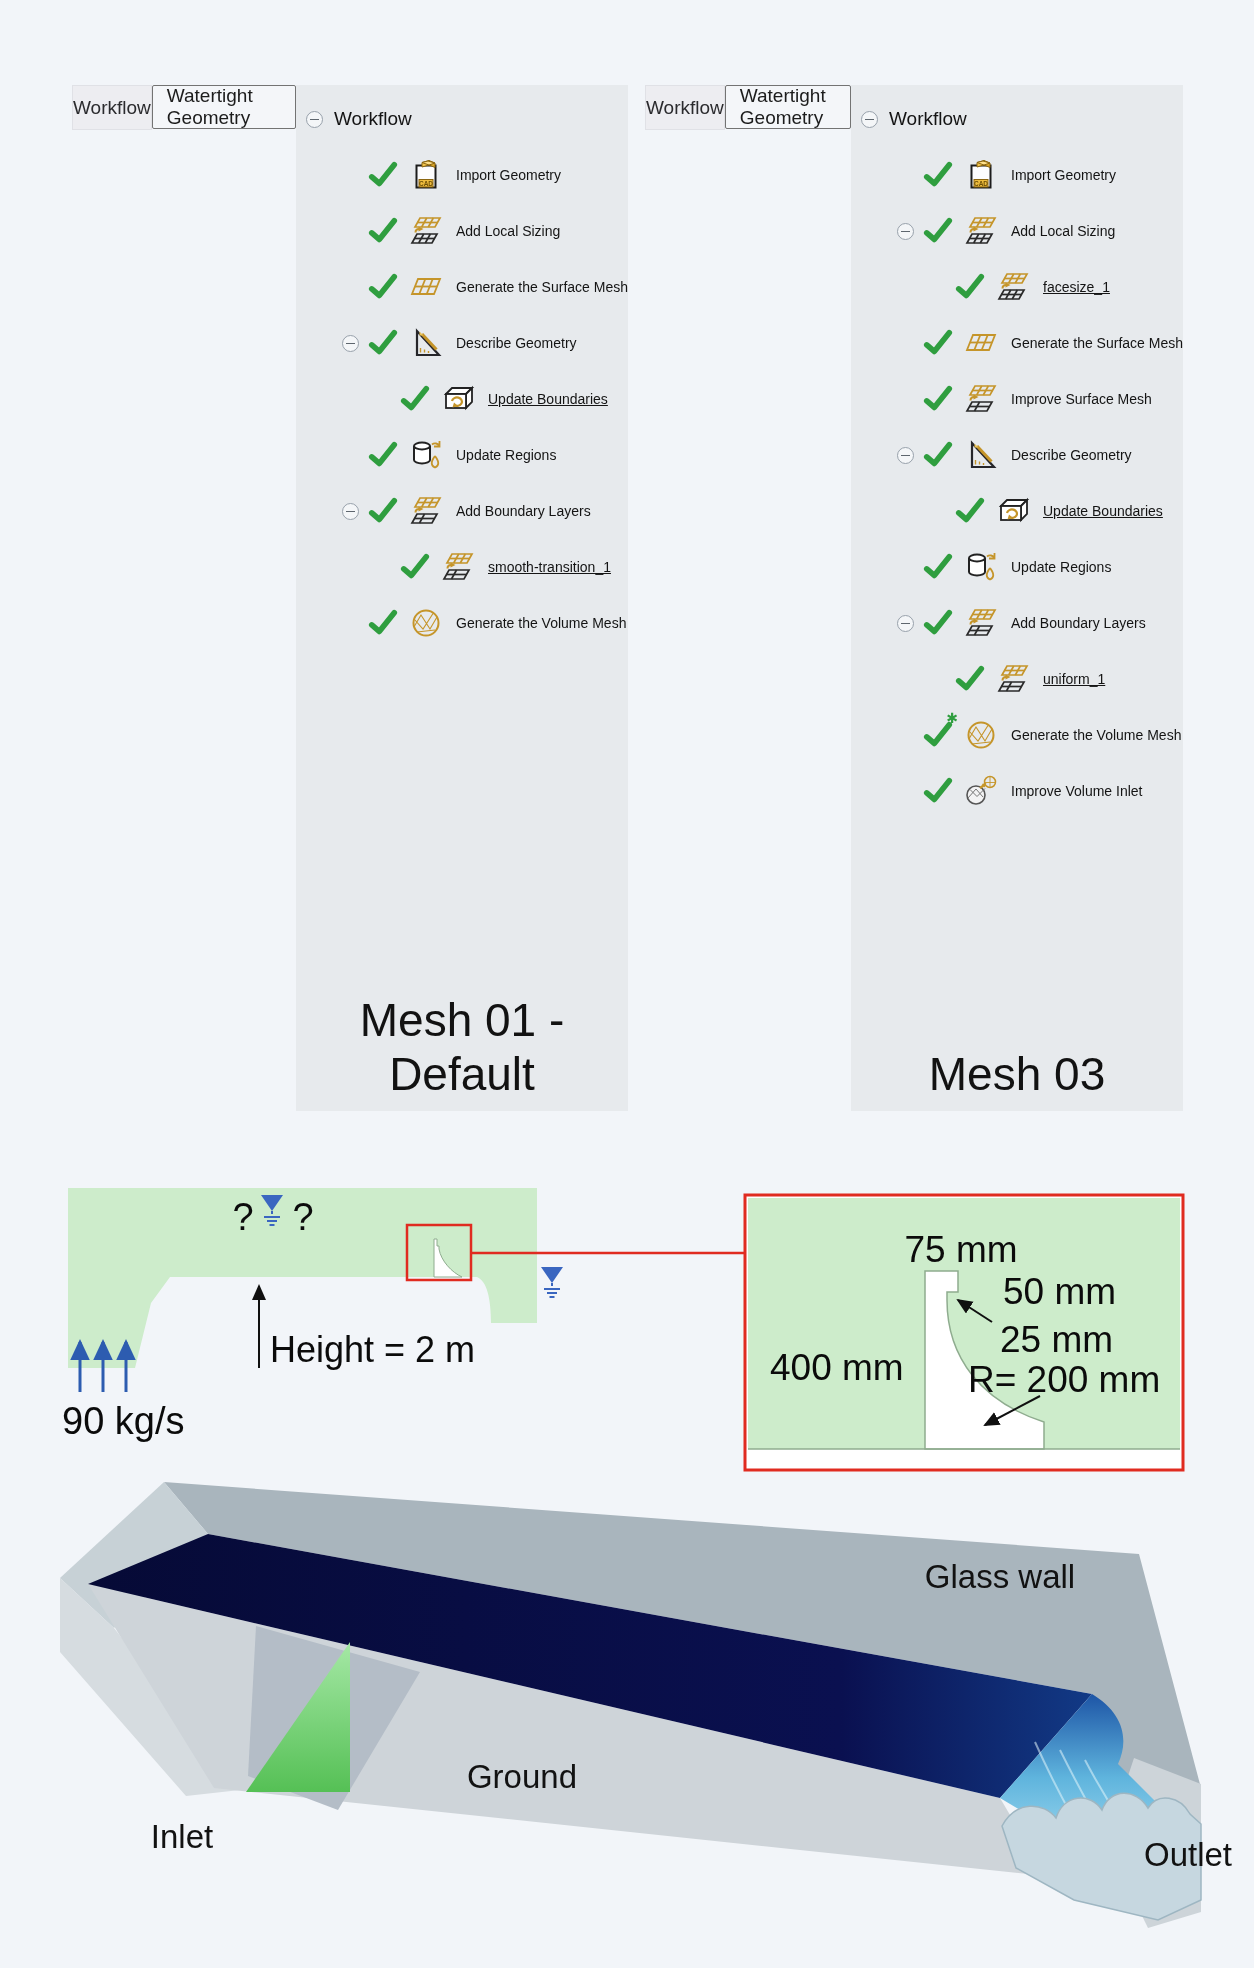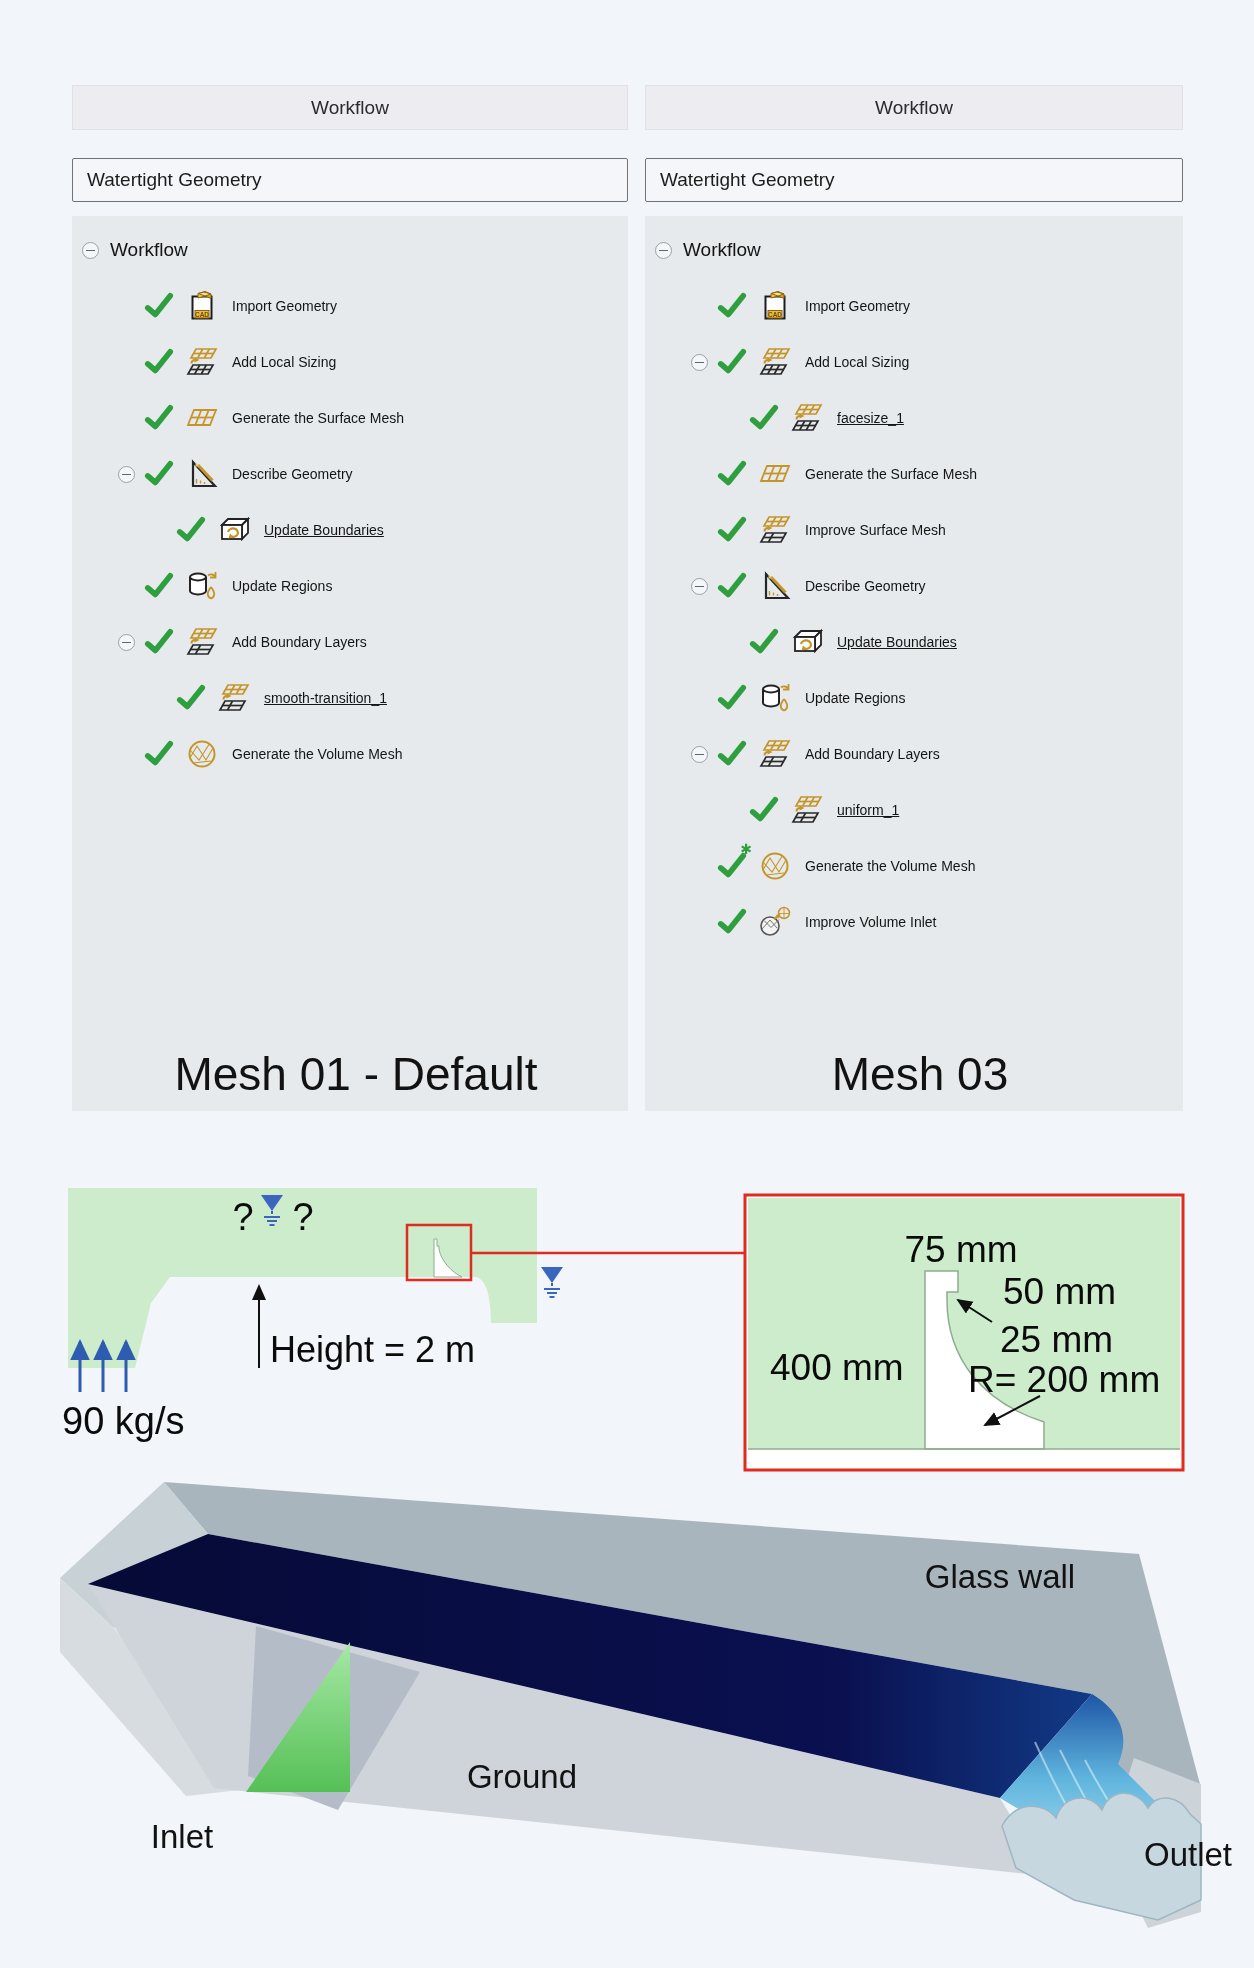--- a/index.html
+++ b/index.html
@@ -2,21 +2,21 @@
 <html><head>
 <meta charset="utf-8">
 <style>
   html,body{margin:0;padding:0;}
   body{
     width:1254px;height:1968px;position:relative;overflow:hidden;
     background:#f2f5f9;
     font-family:"Liberation Sans",sans-serif;
     color:#161616;
   }
-  .panel{position:absolute;top:85px;display:flex;flex-direction:column;justify-content:flex-end;}
+  .panel{position:absolute;top:85px;display:flex;flex-direction:row;justify-content:flex-end;}
   #panel-a{left:72px;width:556px;height:1026px;}
   #panel-b{left:645px;width:538px;height:1026px;}
   .panel-header{
     height:45px;background:#ededf1;border:1px solid #e0e1e6;box-sizing:border-box;
     display:flex;align-items:center;justify-content:center;
     font-size:19px;color:#2b2b2e;
   }
   .gap1{height:28px;}
   .panel-select{
     height:44px;background:#f4f6f9;border:1px solid #737373;border-radius:2px;box-sizing:border-box;
@@ -42,21 +42,21 @@
   }
   .expander.hidden{visibility:hidden;}
   .chk{width:30px;height:30px;flex:0 0 30px;margin-right:10px;position:relative;}
   .chk svg{width:30px;height:30px;display:block;}
   .star{position:absolute;top:-9px;right:-5px;font-size:14px;color:#2f9e3f;line-height:1;}
   .ticon{width:36px;height:34px;flex:0 0 36px;margin-right:12px;}
   .ticon svg{width:36px;height:34px;display:block;}
   .tlabel{font-size:14px;color:#141414;white-space:nowrap;}
   .tlabel.root{font-size:19px;margin-left:2px;}
   .caption{
-    position:absolute;bottom:10px;left:6px;width:100%;text-align:center;
+    position:absolute;bottom:10px;left:0;width:100%;text-align:center;
     font-size:46px;color:#121212;letter-spacing:0;
   }
   #schematic{position:absolute;left:0;top:1150px;}
   #scene3d{position:absolute;left:0;top:1480px;}
   svg text{font-family:"Liberation Sans",sans-serif;}
 </style>
 </head>
 <body>
 
 <div class="panel" id="panel-a">

